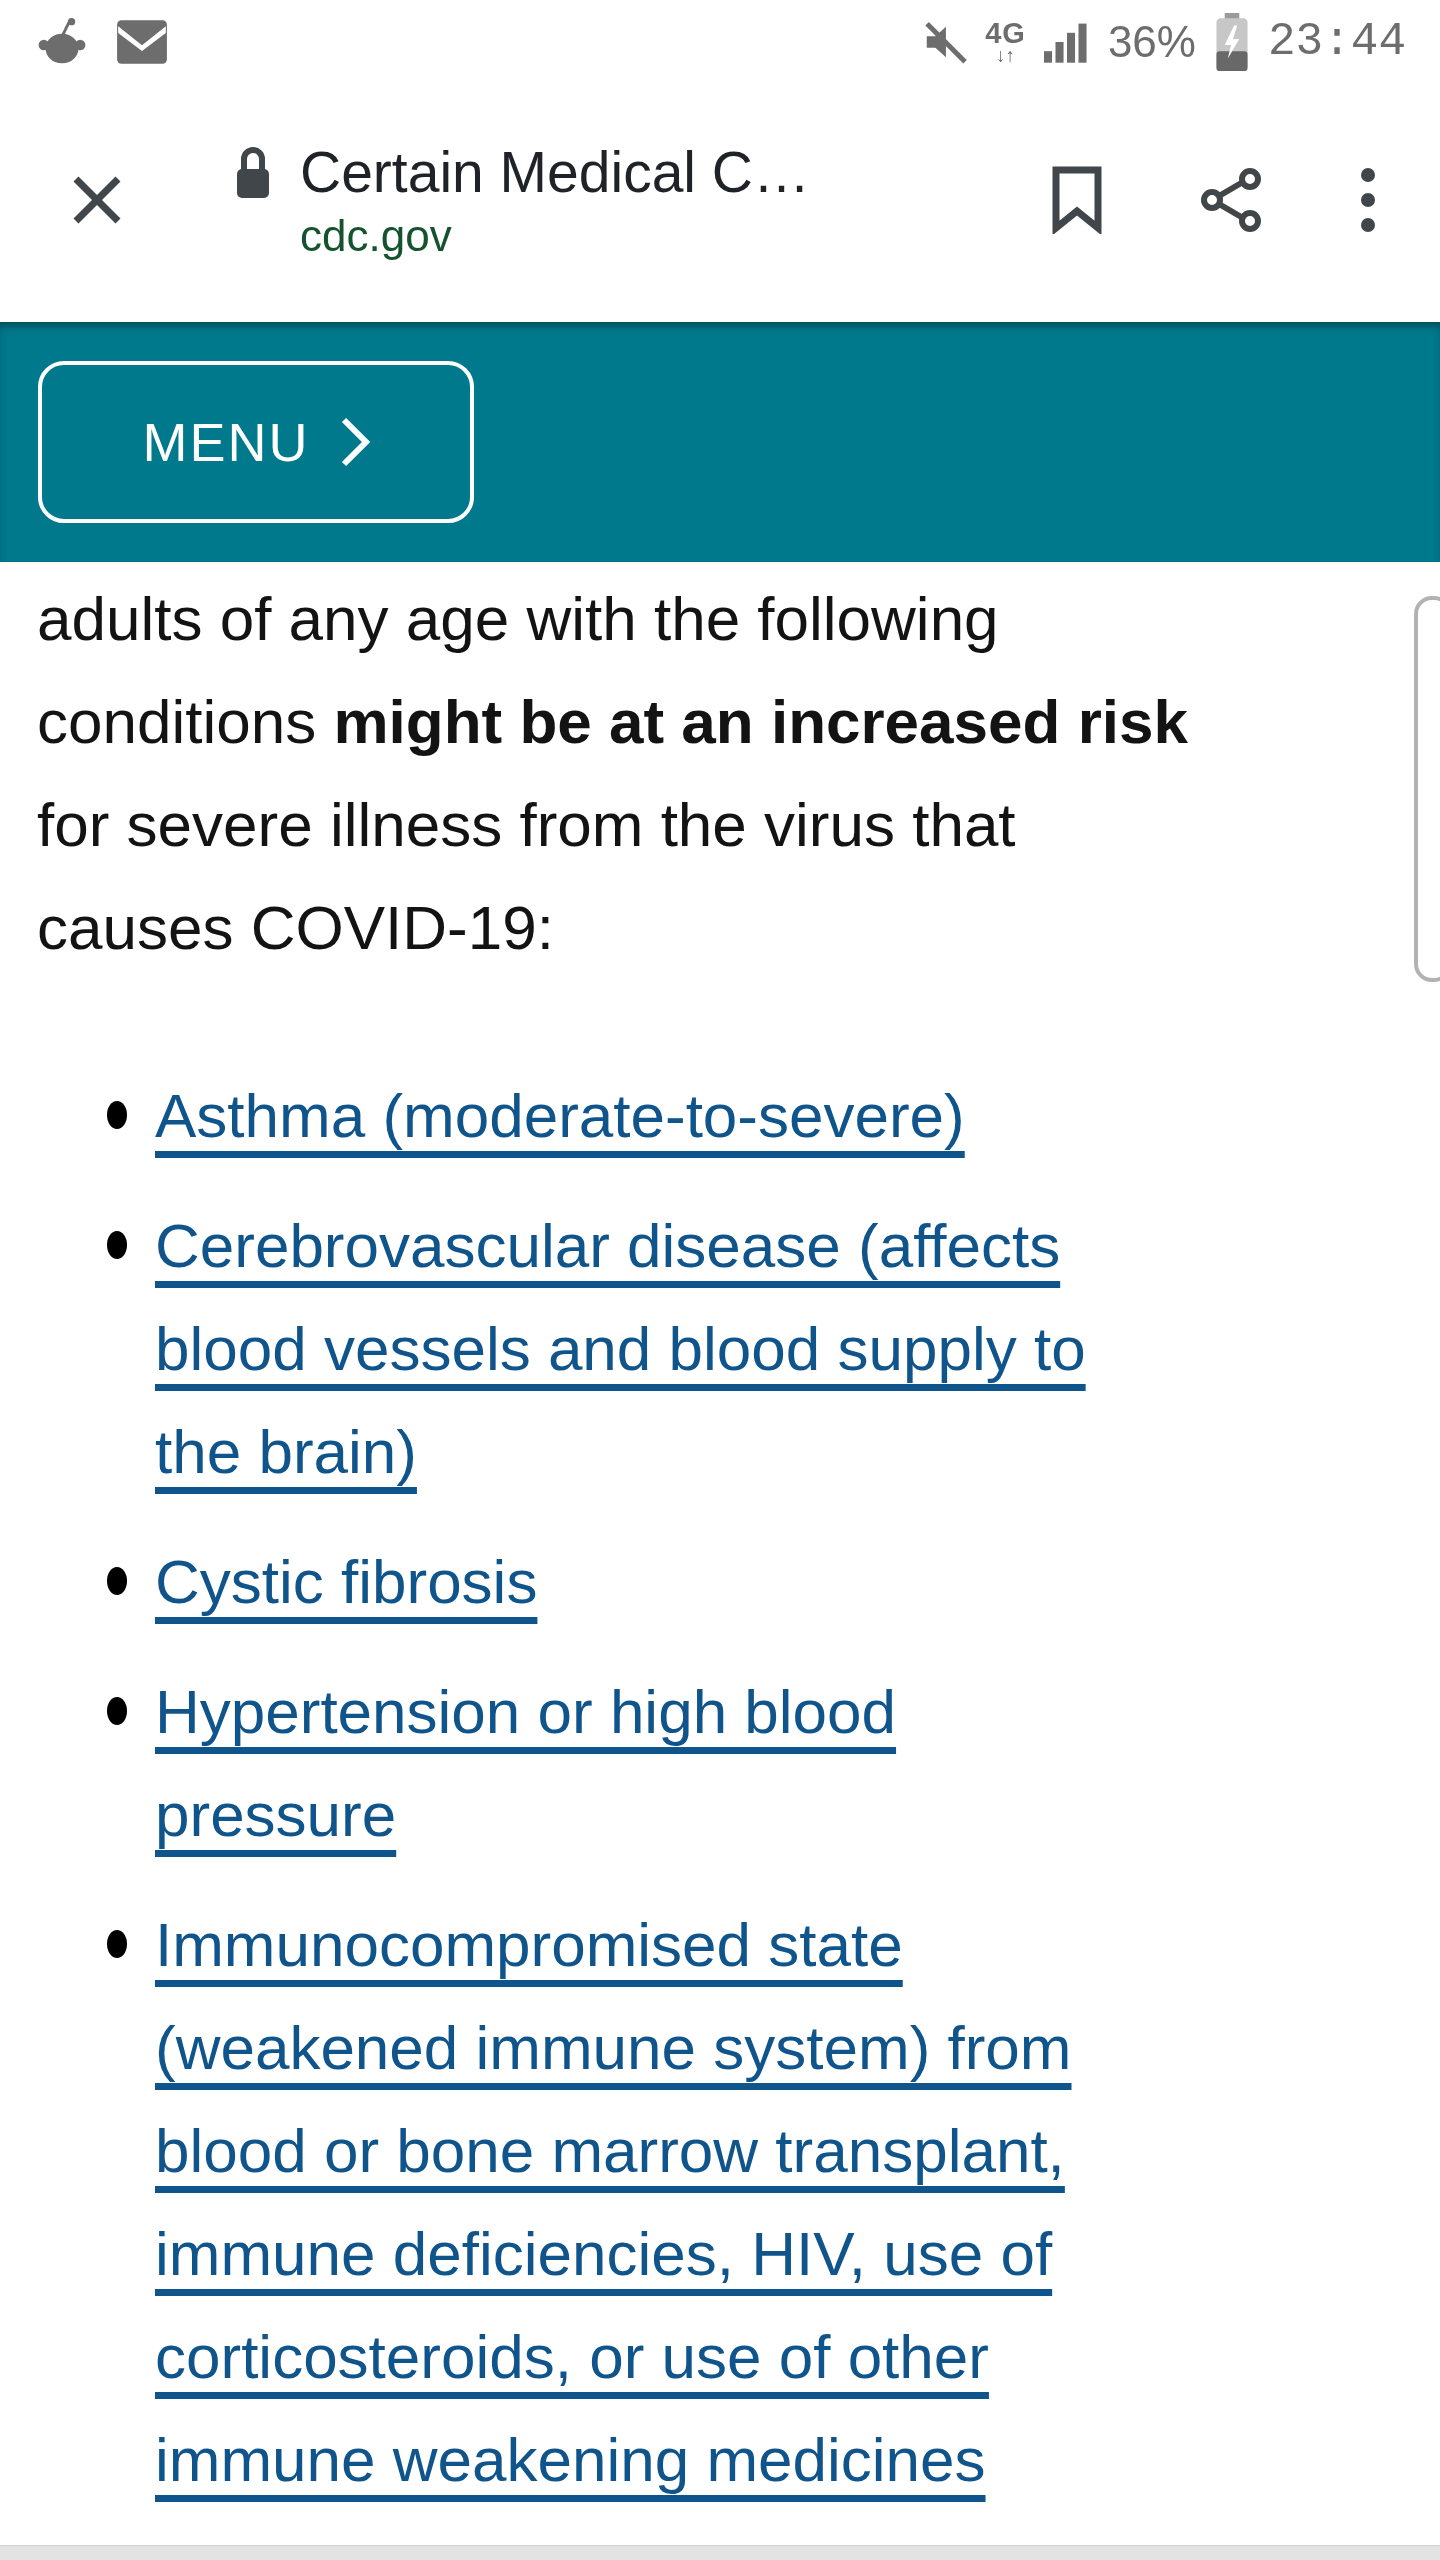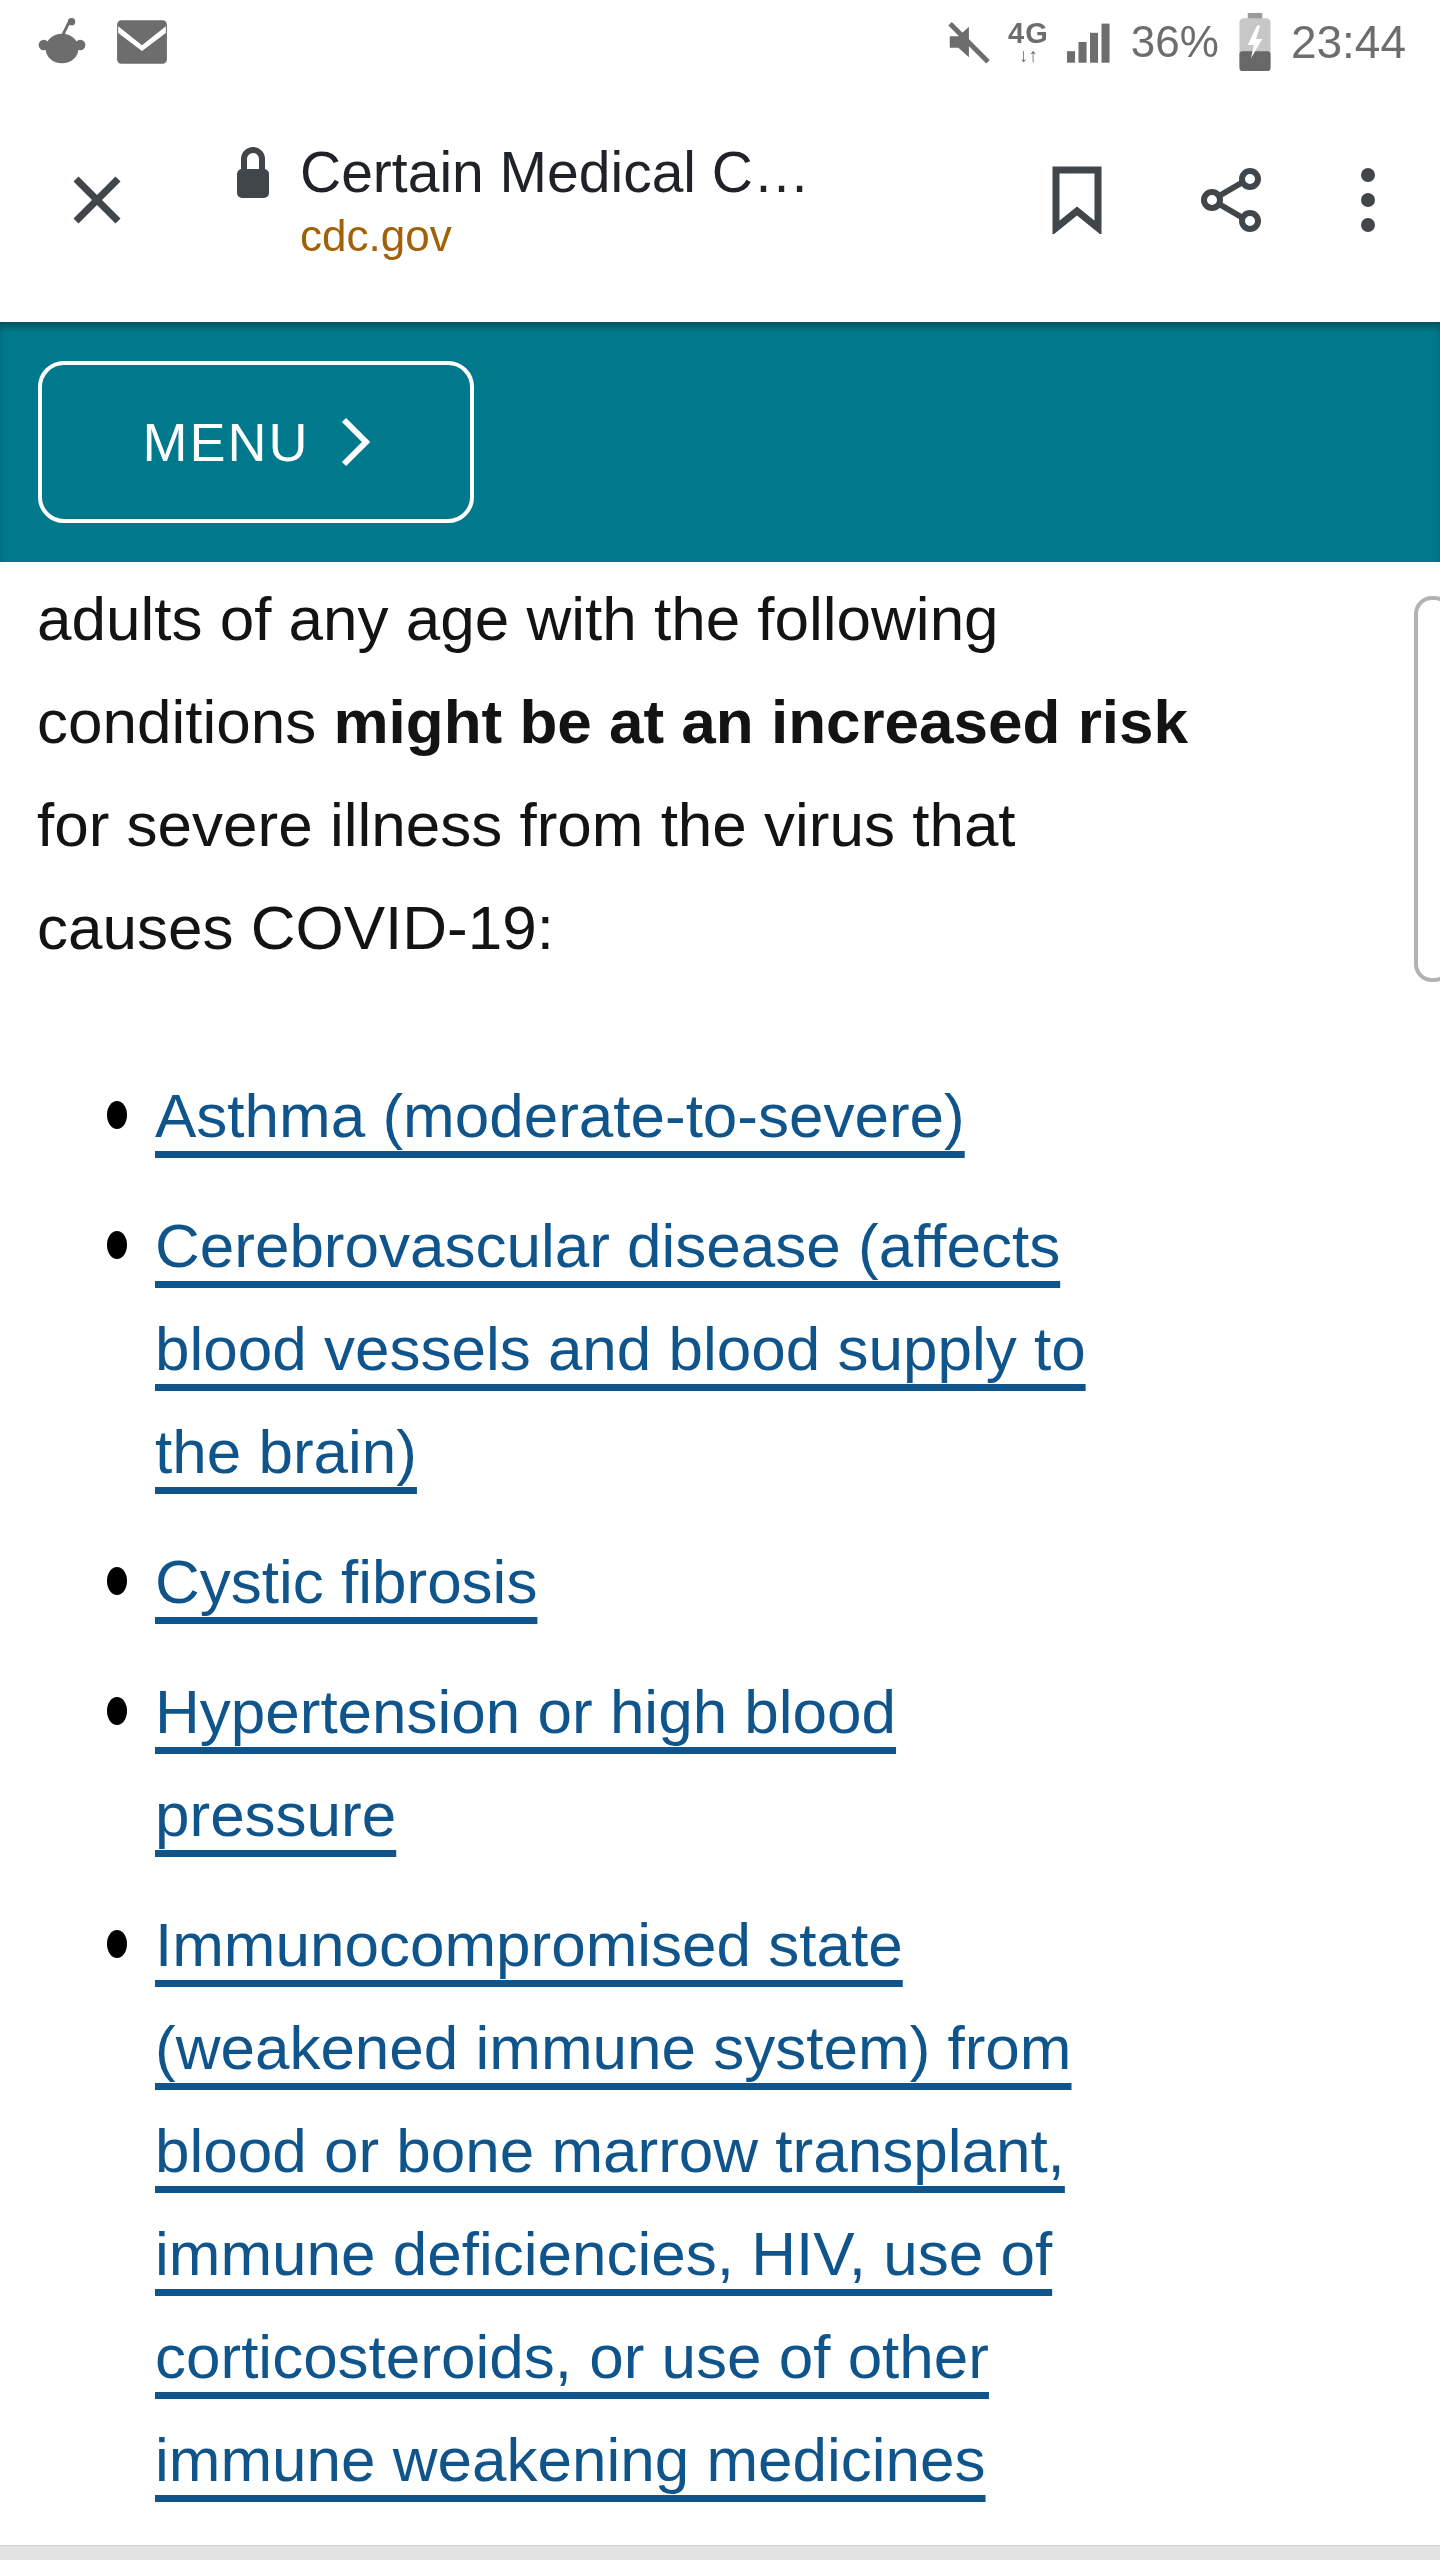--- a/index.html
+++ b/index.html
@@ -18,33 +18,33 @@
     display:flex; align-items:center;
     padding:6px 34px 0 36px;
     color:#6d6d6d;
   }
   .statusbar .left { display:flex; align-items:center; gap:28px; }
   .statusbar .right { margin-left:auto; display:flex; align-items:center; gap:18px; }
   .net4g { display:flex; flex-direction:column; align-items:center; line-height:1; }
   .net4g .g { font-size:29px; font-weight:700; letter-spacing:1px; }
   .net4g .arrows { font-size:19px; margin-top:-2px; letter-spacing:0px; }
   .pct { font-size:44px; }
-  .clock { font-size:46px; }
+  .clock { font-size:46px;font-family:Liberation Mono, monospace; }
 
   
   .chrome {
     height:244px; width:100%;
     background:#fff;
     display:flex; align-items:center;
     padding:0 64px 0 62px;
   }
   .close-btn { width:70px; height:70px; display:flex; align-items:center; justify-content:center; margin-right:98px; cursor:pointer; }
   .title-wrap { display:grid; grid-template-columns:auto 1fr; column-gap:24px; align-items:center; row-gap:6px; }
   .page-title { font-size:57px; color:#1f2328; white-space:nowrap; overflow:hidden; max-width:640px; }
-  .page-domain { grid-column:2; font-size:44px; color:#a16207; }
+  .page-domain { grid-column:2; font-size:44px; color:#14532d; }
   .chrome .actions { margin-left:auto; display:flex; align-items:center; gap:96px; }
   .icon-btn { display:flex; align-items:center; justify-content:center; cursor:pointer; }
 
   
   .hero {
     height:240px; width:100%;
     background:#00798d;
     display:flex; align-items:center; justify-content:space-between;
     padding:0 30px 0 38px;
     box-shadow:inset 0 7px 8px -3px rgba(0,0,0,0.38);

